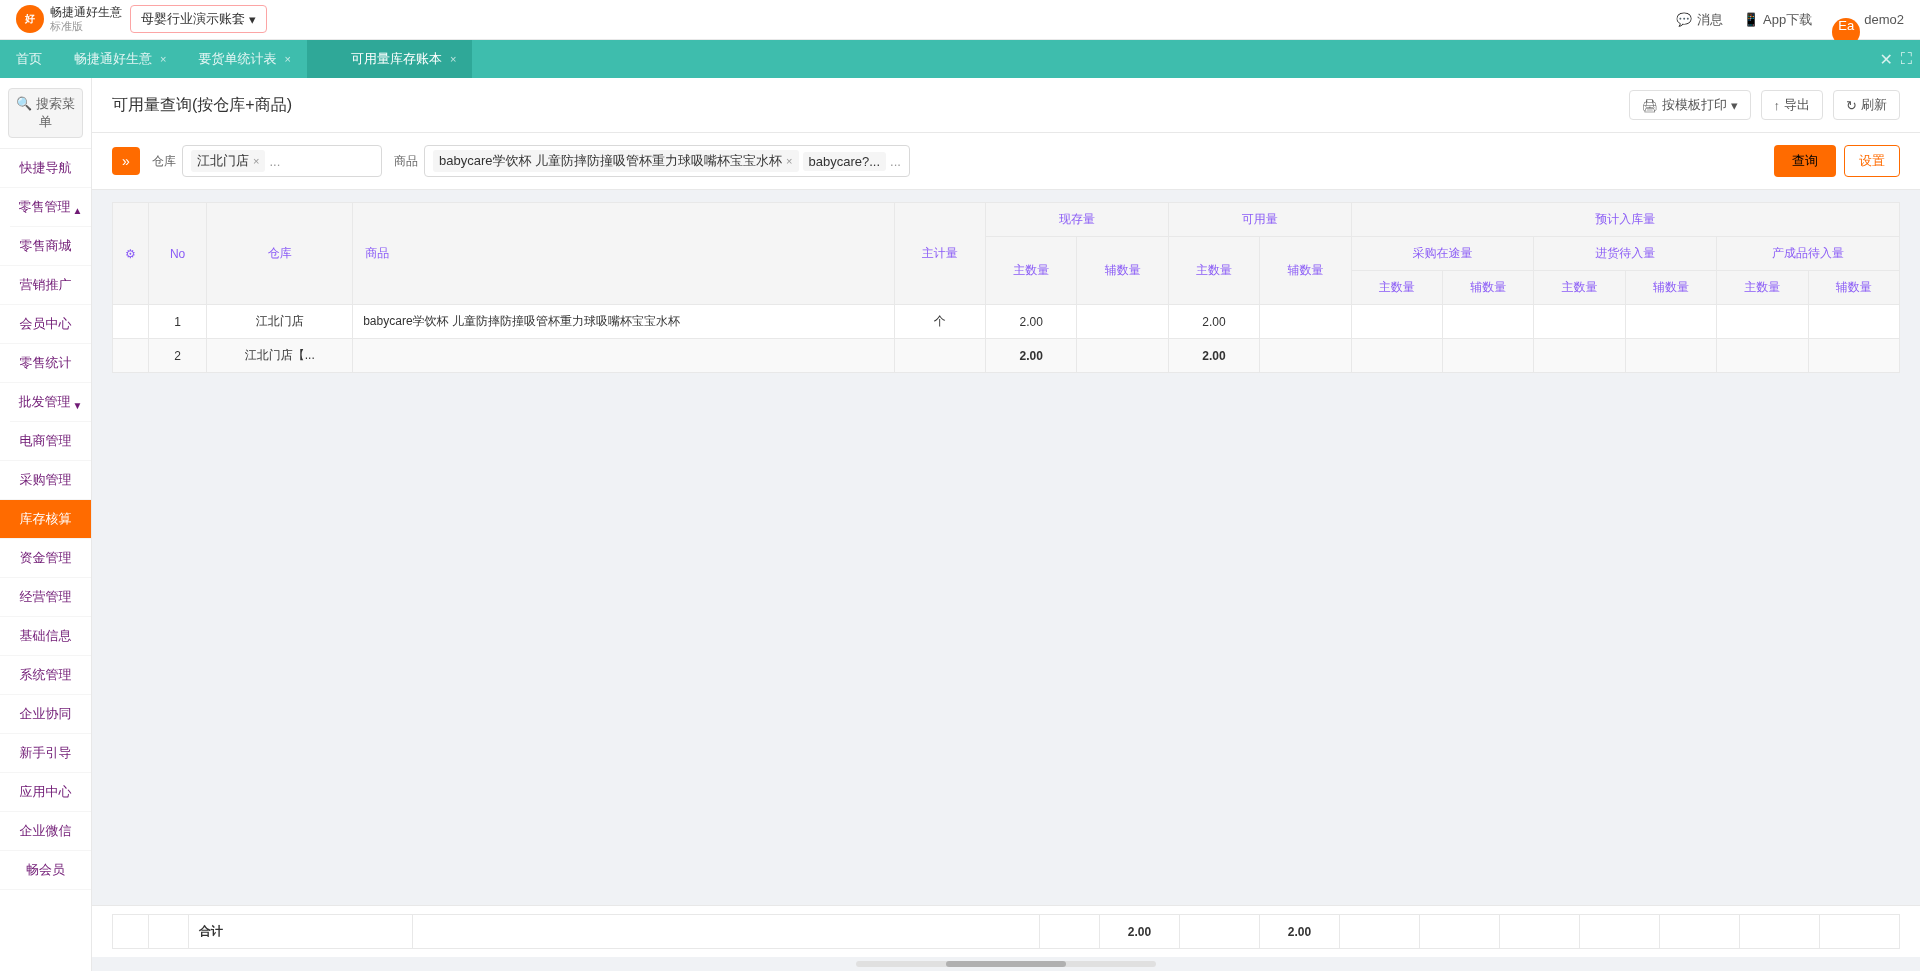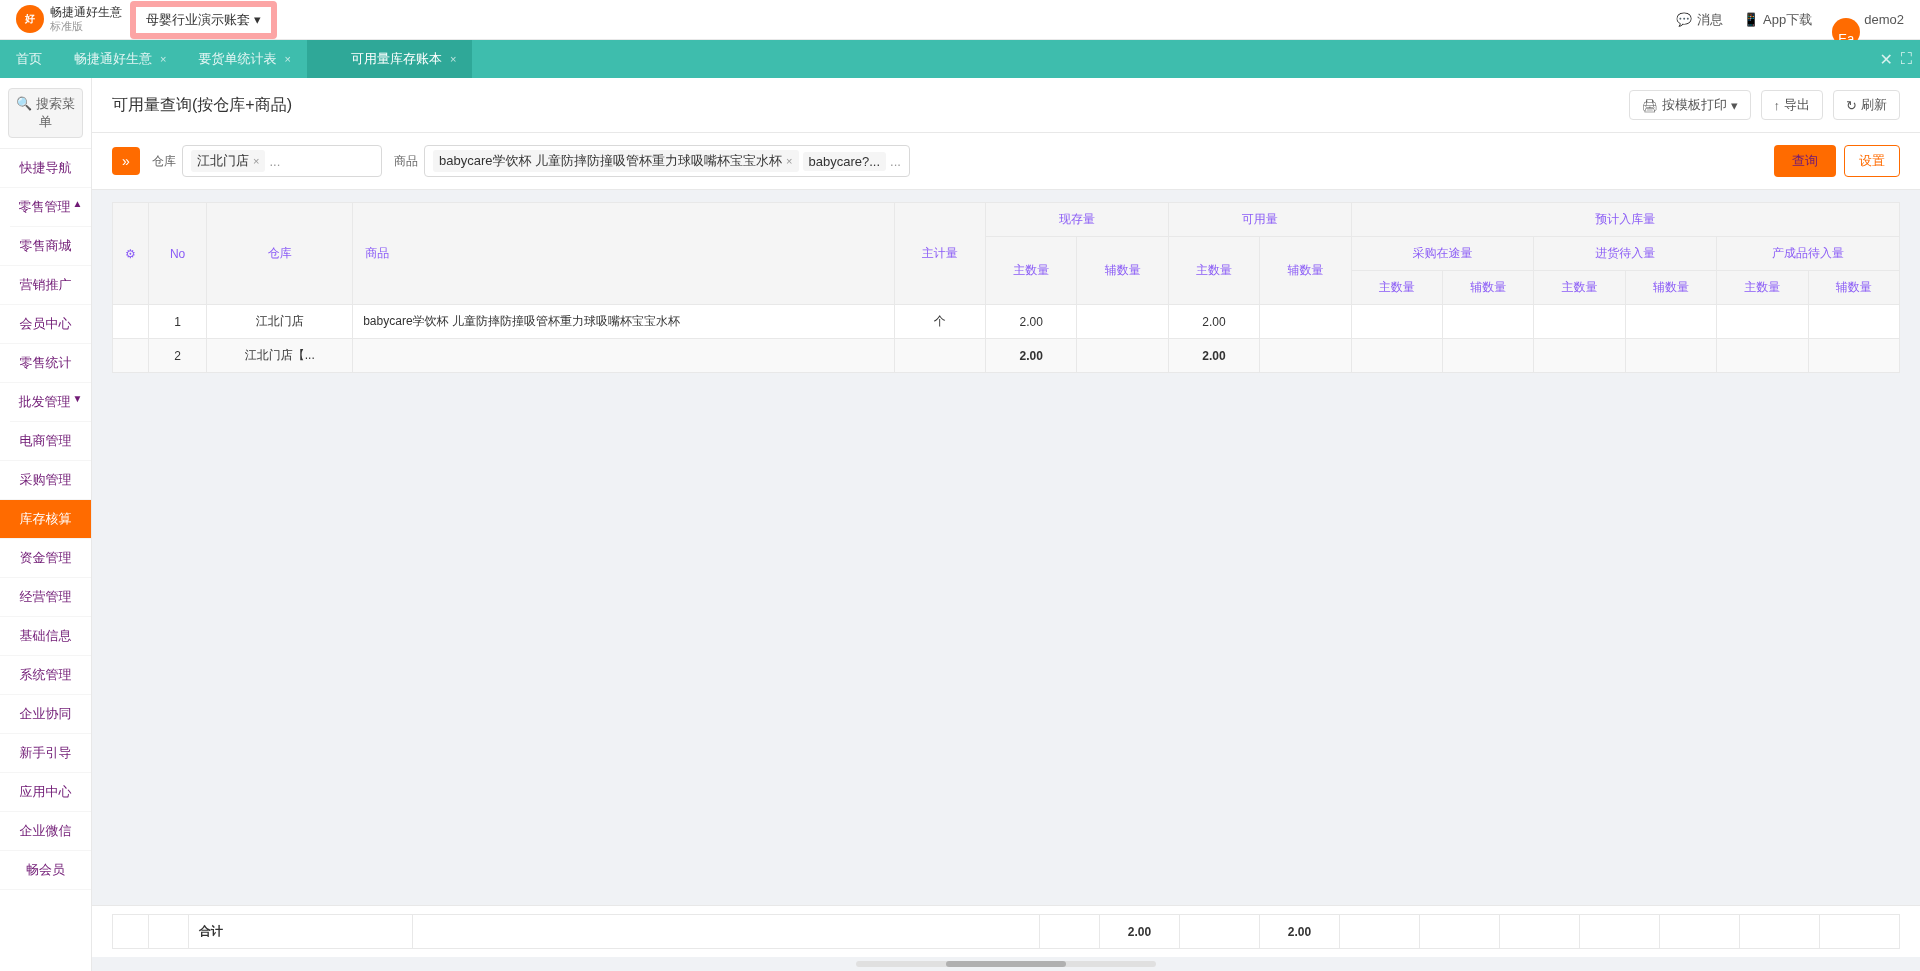--- a/index.html
+++ b/index.html
@@ -14,24 +14,24 @@
       justify-content: space-between;
       padding: 0 16px;
       border-bottom: 1px solid #e8e8e8;
       flex-shrink: 0;
     }
     .top-bar-left { display: flex; align-items: center; gap: 8px; }
     .logo-area { display: flex; align-items: center; gap: 6px; }
     .logo-icon { width: 28px; height: 28px; background: #ff6b00; border-radius: 50%; display: flex; align-items: center; justify-content: center; color: white; font-size: 10px; font-weight: bold; }
     .logo-text { font-size: 12px; color: #333; line-height: 1.2; }
     .logo-sub { font-size: 11px; color: #999; }
-    .tenant-selector { display: flex; align-items: center; gap: 4px; padding: 4px 10px; border: 6px solid #fca5a5; border-radius: 4px; cursor: pointer; font-size: 12px; color: #333; background: #fff; }
+    .tenant-selector { display: flex; align-items: center; gap: 4px; padding: 4px 10px; border: 1px solid #fca5a5; border-radius: 4px; cursor: pointer; font-size: 12px; color: #333; background: #fff; }
     .top-bar-right { display: flex; align-items: center; gap: 20px; }
     .top-bar-icon { display: flex; align-items: center; gap: 4px; color: #555; font-size: 12px; cursor: pointer; }
-    .avatar { width: 28px; height: 28px; border-radius: 50%; background: #ff6b00; display: flex; align-items: flex-end; justify-content: center; color: white; font-size: 11px; margin-top: 24px; }
+    .avatar { width: 28px; height: 28px; border-radius: 50%; background: #ff6b00; display: flex; align-items: flex-start; justify-content: center; color: white; font-size: 11px; margin-top: 24px; }
 
     
     .nav-tabs-bar {
       height: 38px;
       background: #3ebdad;
       display: flex;
       align-items: stretch;
       flex-shrink: 0;
     }
     .nav-tab {
@@ -91,21 +91,21 @@
     }
     .sidebar-nav-item {
       padding: 10px 8px;
       font-size: 12px;
       color: #701a75;
       cursor: pointer;
       text-align: center;
       border-bottom: 1px solid #f5f5f5;
     }
     .sidebar-nav-item.active { background: #ff6b00; color: #fff; }
-    .sidebar-nav-item.has-arrow { display: flex; align-items: flex-start; justify-content: center; gap: 2px; margin-left: 10px; }
+    .sidebar-nav-item.has-arrow { display: flex; align-items: flex-end; justify-content: center; gap: 2px; margin-left: 10px; }
     .sidebar-nav-item .arrow { font-size: 10px; }
 
     
     .content-area {
       flex: 1;
       display: flex;
       flex-direction: column;
       overflow: hidden;
       background: #f0f0f0;
     }
@@ -170,21 +170,21 @@
       border-radius: 3px;
       font-size: 12px;
       color: #333;
     }
     .filter-tag .remove { cursor: pointer; color: #999; font-size: 11px; }
     .filter-more { color: #999; cursor: pointer; }
     .filter-actions { margin-left: auto; display: flex; gap: 8px; }
     .btn-query {
       padding: 6px 18px;
       background: #ff6b00;
-      color: #701a75;
+      color: #000000;
       border: none;
       border-radius: 4px;
       cursor: pointer;
       font-size: 13px;
     }
     .btn-settings {
       padding: 6px 14px;
       background: #fff;
       color: #ff6b00;
       border: 1px solid #ff6b00;

